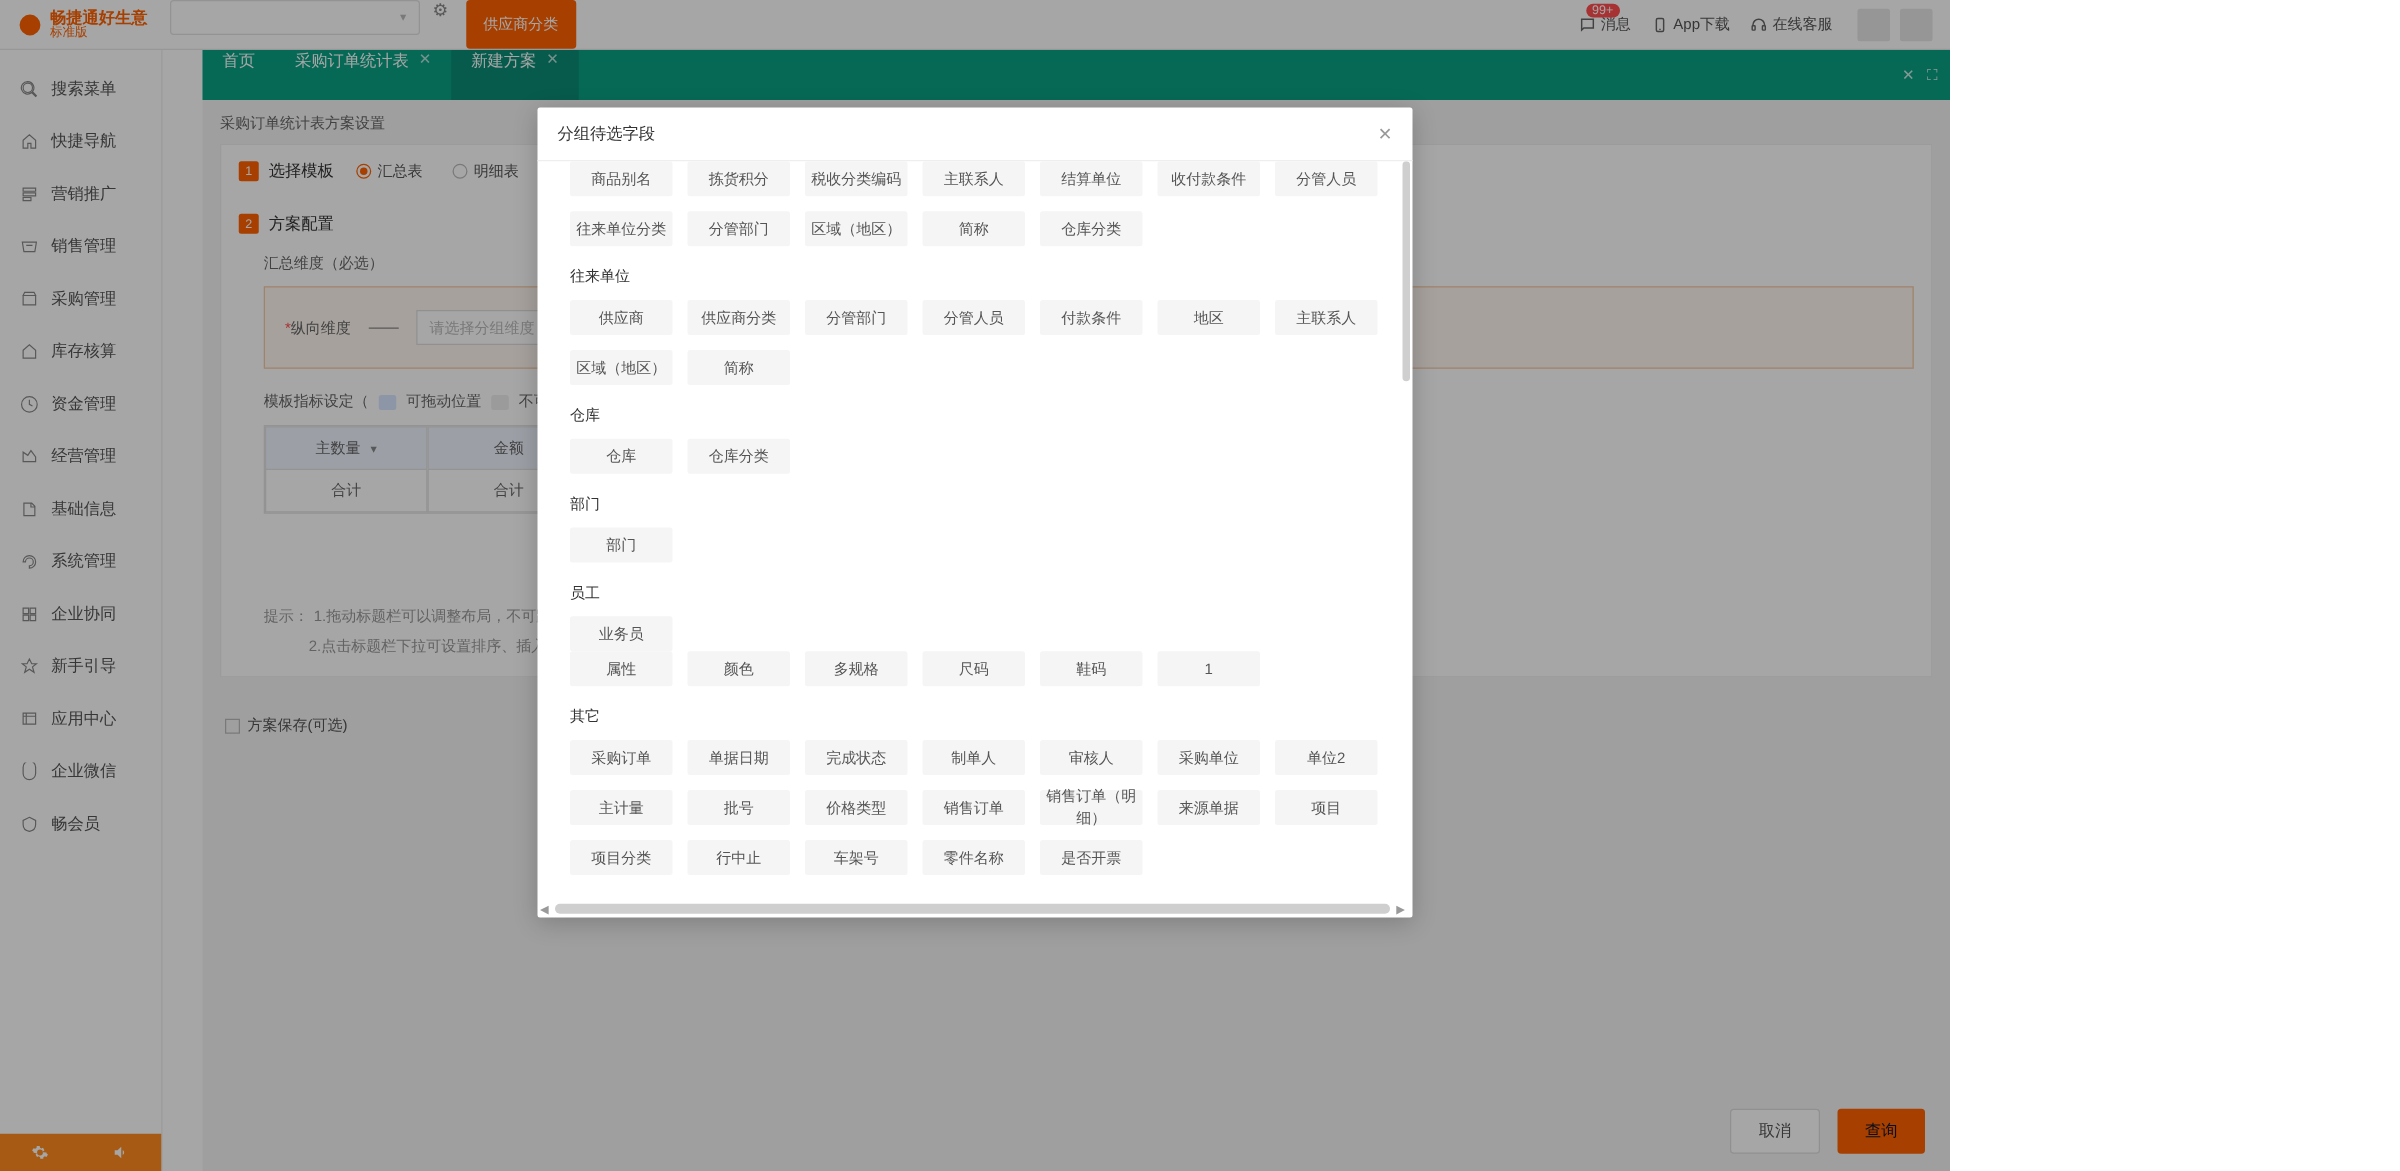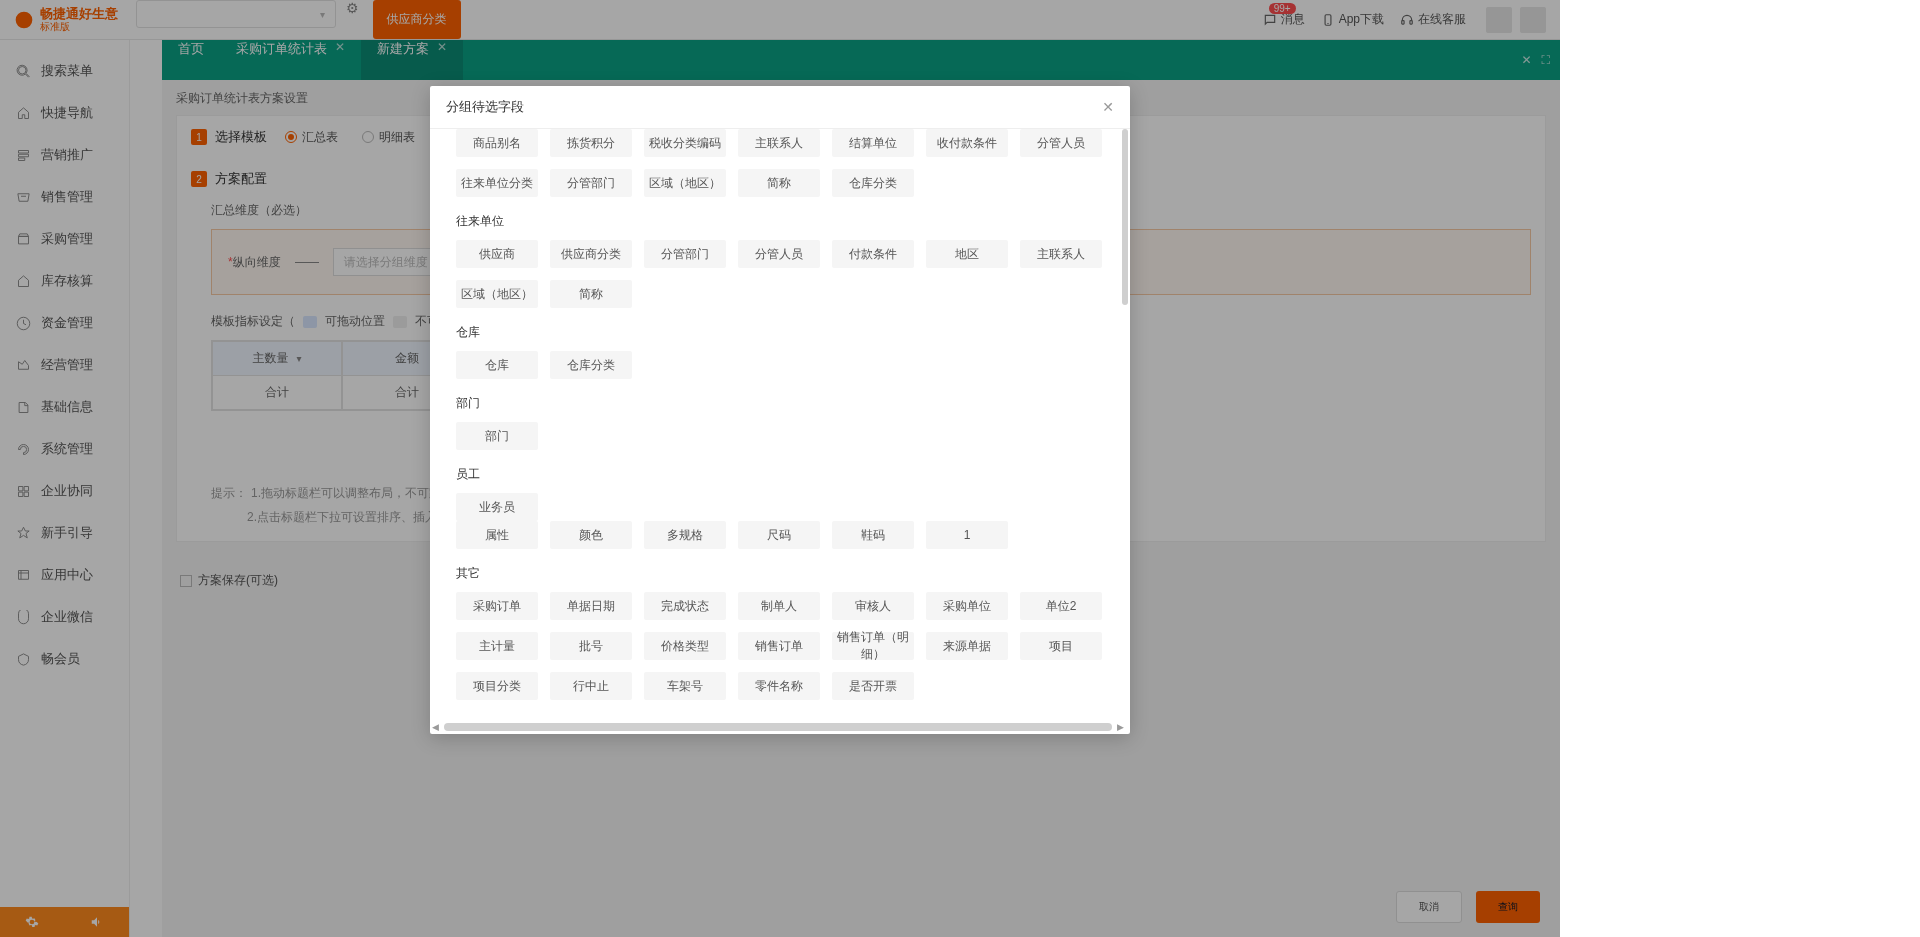--- a/index.html
+++ b/index.html
@@ -69,21 +69,21 @@
   .metric-body .col { flex:0 0 130px; }
   .metric-body .col .hdr { background:#f0f6ff; border:1px solid #e2e2e2; padding:8px 0; text-align:center; display:flex; justify-content:center; align-items:center; gap:8px;}
   .metric-body .col .cell { border:1px solid #e2e2e2; border-top:none; padding:8px 0; text-align:center;}
   .tips { margin-top:70px; font-size:12px; color:#999; line-height:2;}
   .tips span { margin-right:4px;}
   .save-row { padding:16px 4px; font-size:12px; color:#555; display:flex; align-items:center; gap:6px;}
   .save-row .cb { width:12px; height:12px; border:1px solid #bbb;}
 
   
   .footer-btns { position:absolute; right:20px; bottom:14px; display:flex; gap:14px;}
-  .btn { padding:8px 22px; border-radius:3px; font-size:10px;}
+  .btn { padding:8px 22px; border-radius:3px; font-size:13px;}
   .btn.cancel { background:#fff; border:1px solid #ddd; color:#555;}
   .btn.primary { background:#ff6200; color:#0f172a; border:none;}
 
   
   .overlay { position:absolute; inset:0; background:rgba(0,0,0,0.35); display:flex; align-items:flex-start; justify-content:center; padding-top:86px;}
   .modal { width:700px; background:#fff; border-radius:2px; box-shadow:0 4px 20px rgba(0,0,0,.2); display:flex; flex-direction:column; max-height:calc(100% - 86px - 30px);}
   .modal-head { padding:12px 16px; border-bottom:1px solid #eee; display:flex; justify-content:space-between; align-items:center; font-size:13px;gap:24px;}
   .modal-close { font-size:14px; color:#999;}
   .modal-body { flex:1; overflow:auto; padding:0 12px 14px 26px; position:relative;}
   .grp-title { font-size:12px; color:#333; margin:16px 0 10px;}

